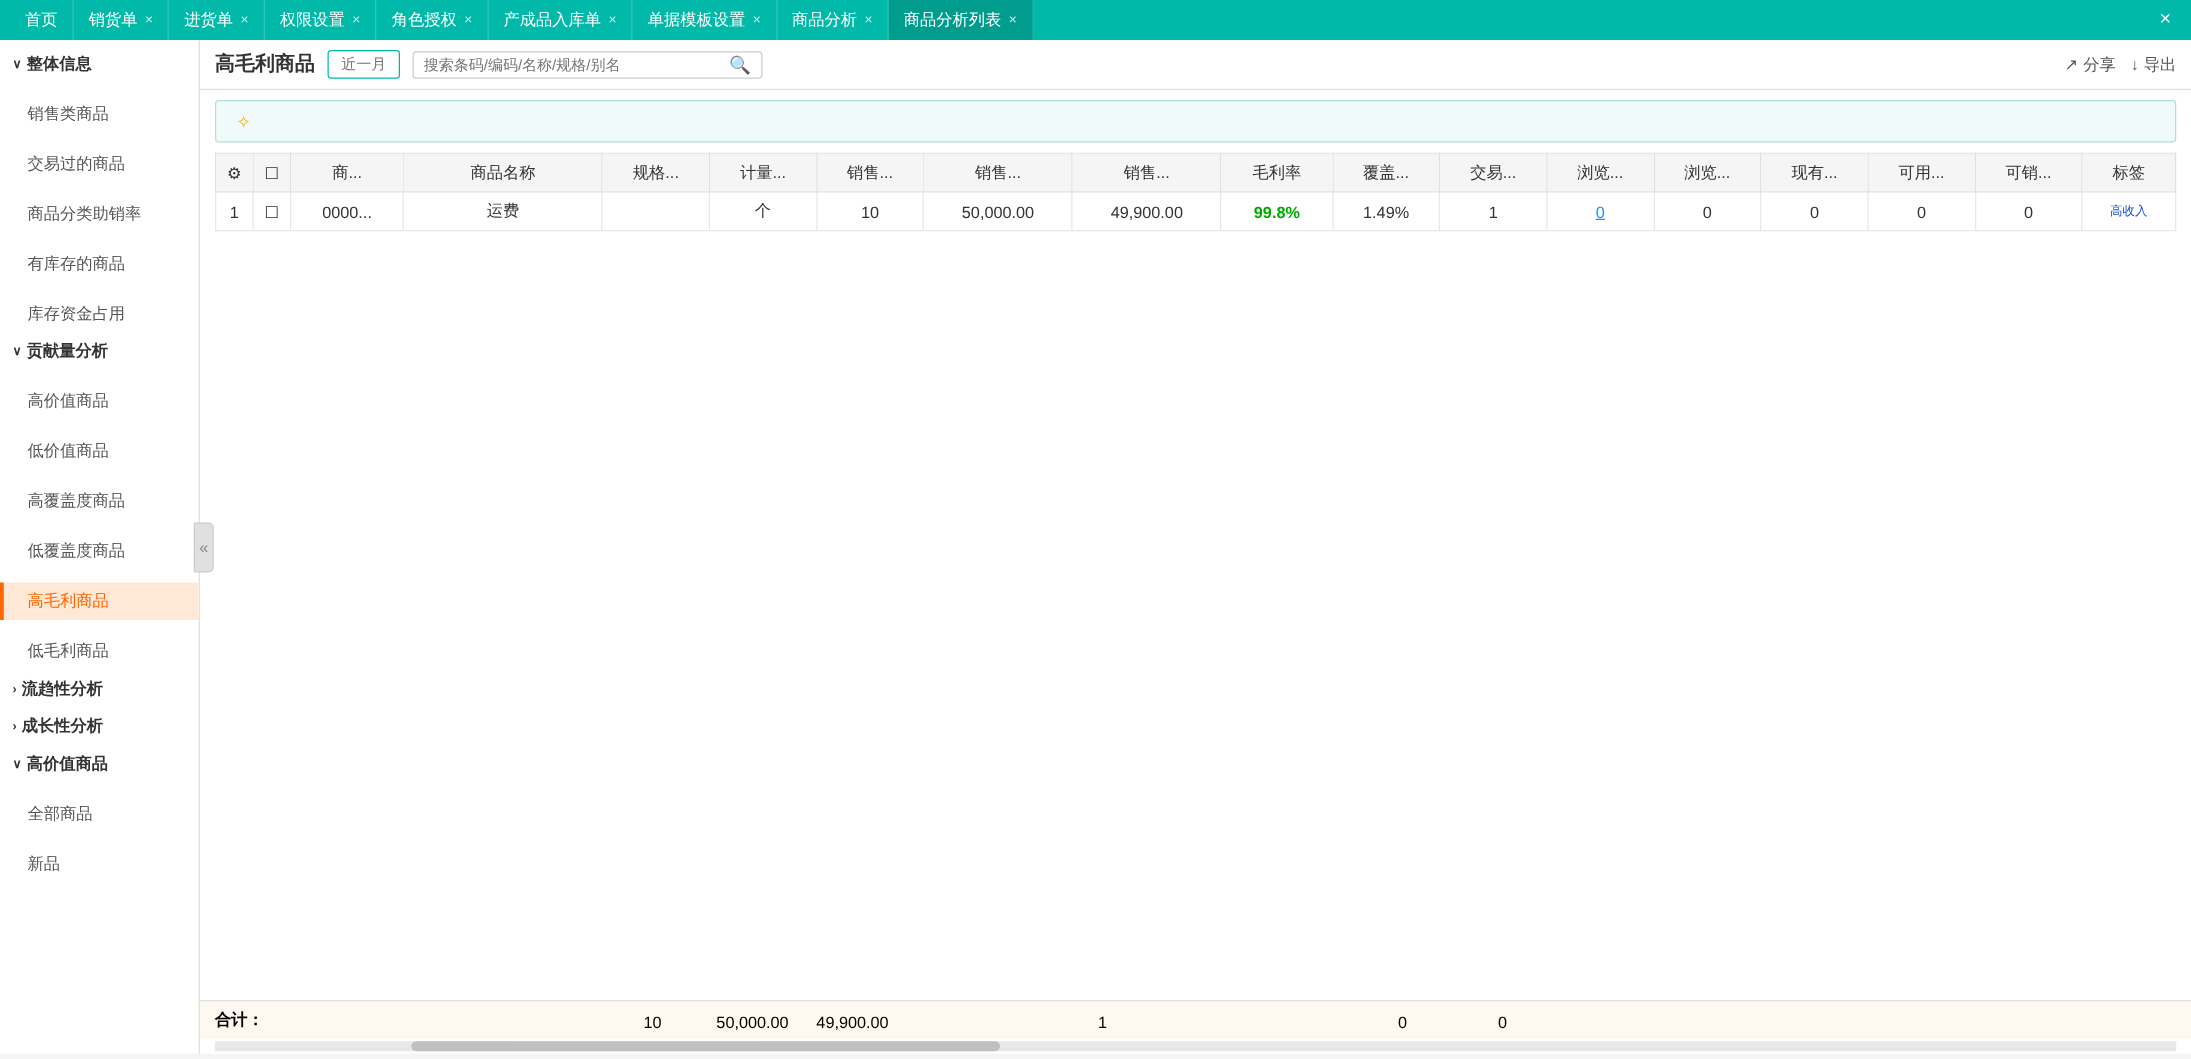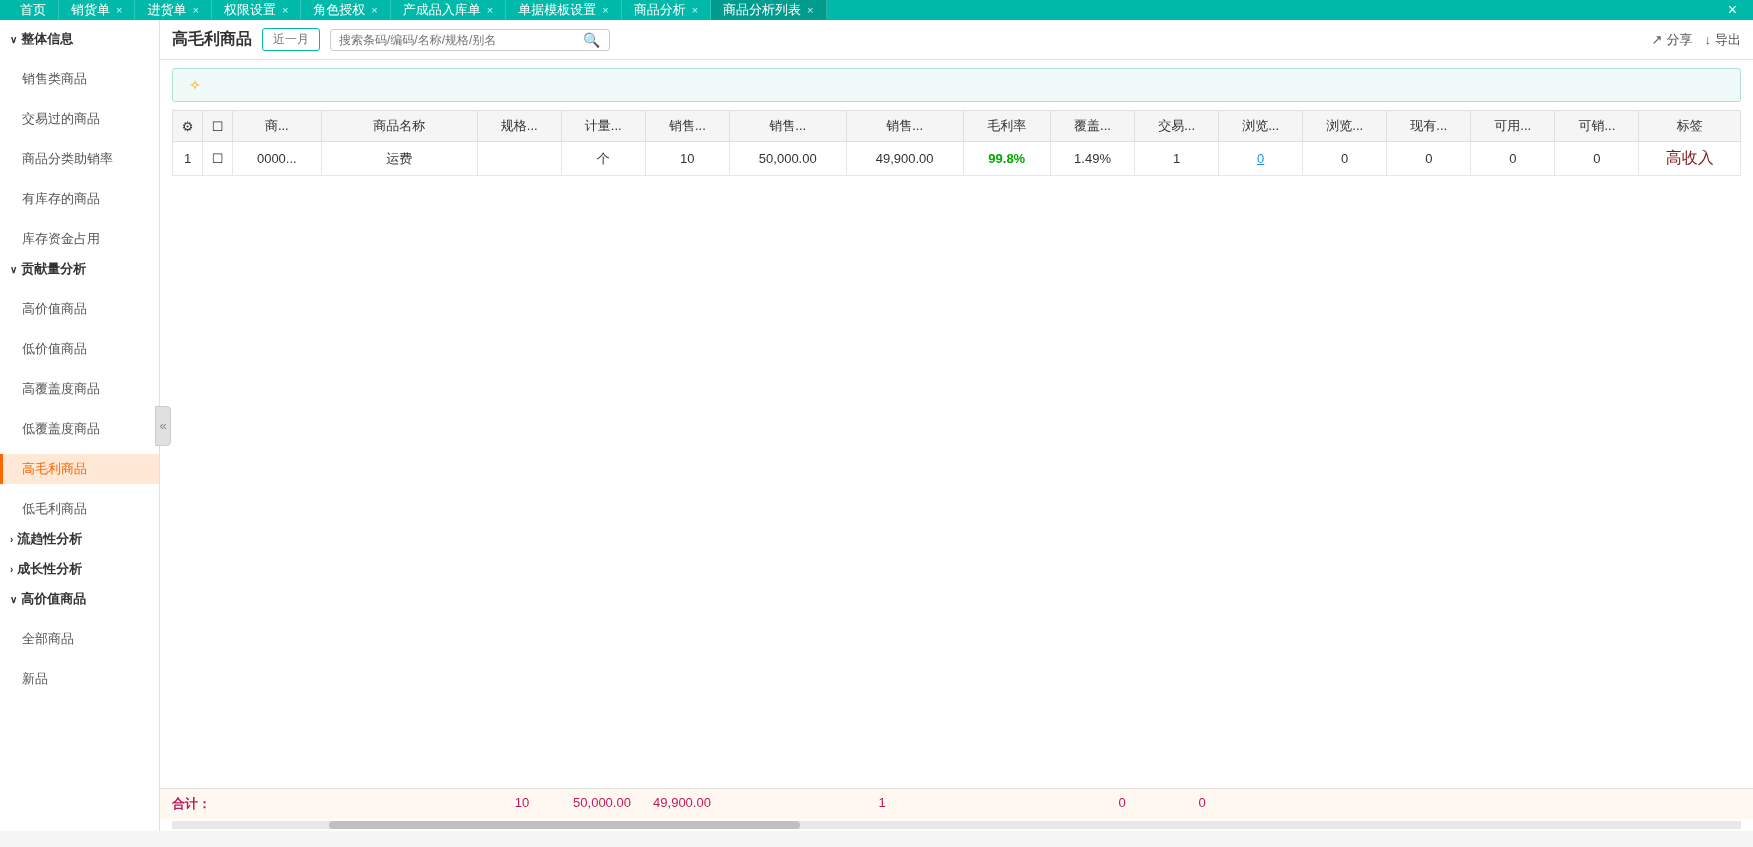--- a/index.html
+++ b/index.html
@@ -3,21 +3,21 @@
   <meta charset="utf-8">
   <style>
     * { box-sizing: border-box; margin: 0; padding: 0; font-family: 'Microsoft YaHei', Arial, sans-serif; font-size: 13px; }
     body { background: #f5f5f5; overflow: hidden; }
 
     
     .top-nav {
       display: flex;
       align-items: center;
       background: #00b9a8;
-      height: 20px;
+      height: 32px;
       padding: 0 8px;
       color: #fff;
       flex-shrink: 0;
     }
     .top-nav .nav-tab {
       display: flex;
       align-items: center;
       padding: 0 12px;
       height: 36px;
       cursor: pointer;
@@ -212,38 +212,38 @@
     }
     .th-checkbox {
       width: 30px;
     }
     .tag-green {
       color: #00aa00;
       font-weight: bold;
       margin-top: 24px;
     }
     .tag-high-income {
-      color: #7f1d1d;
-      font-size: 16px;
+      color: #1d4ed8;
+      font-size: 10px;
     }
     .col-link {
       color: #1890ff;
       cursor: pointer;
       text-decoration: underline;
     }
 
     
     .footer-total {
       background: #fff8f0;
       border-top: 1px solid #e0e0e0;
       padding: 6px 12px;
       display: flex;
-      align-items: flex-start;
+      align-items: flex-end;
       font-size: 13px;
-      color: #be185d;
+      color: #000000;
     }
     .footer-total .total-label {
       width: 60px;
       font-weight: bold;
     }
     .footer-cells {
       display: flex;
       gap: 0;
       flex: 1;
     }

